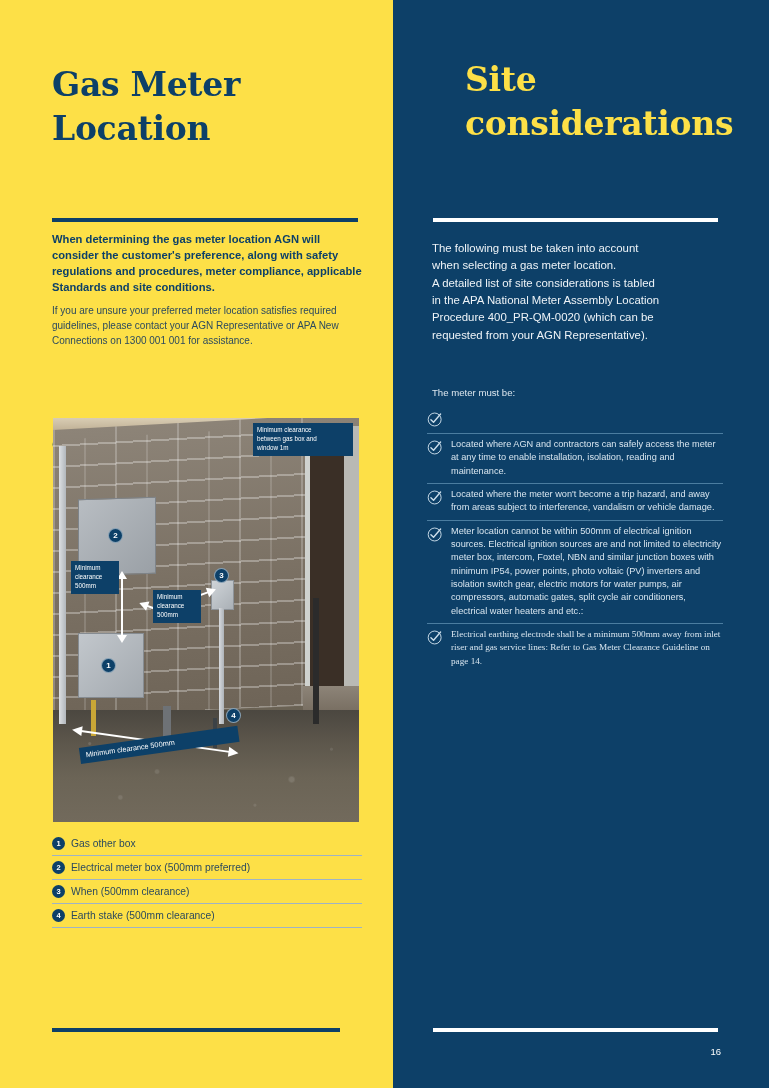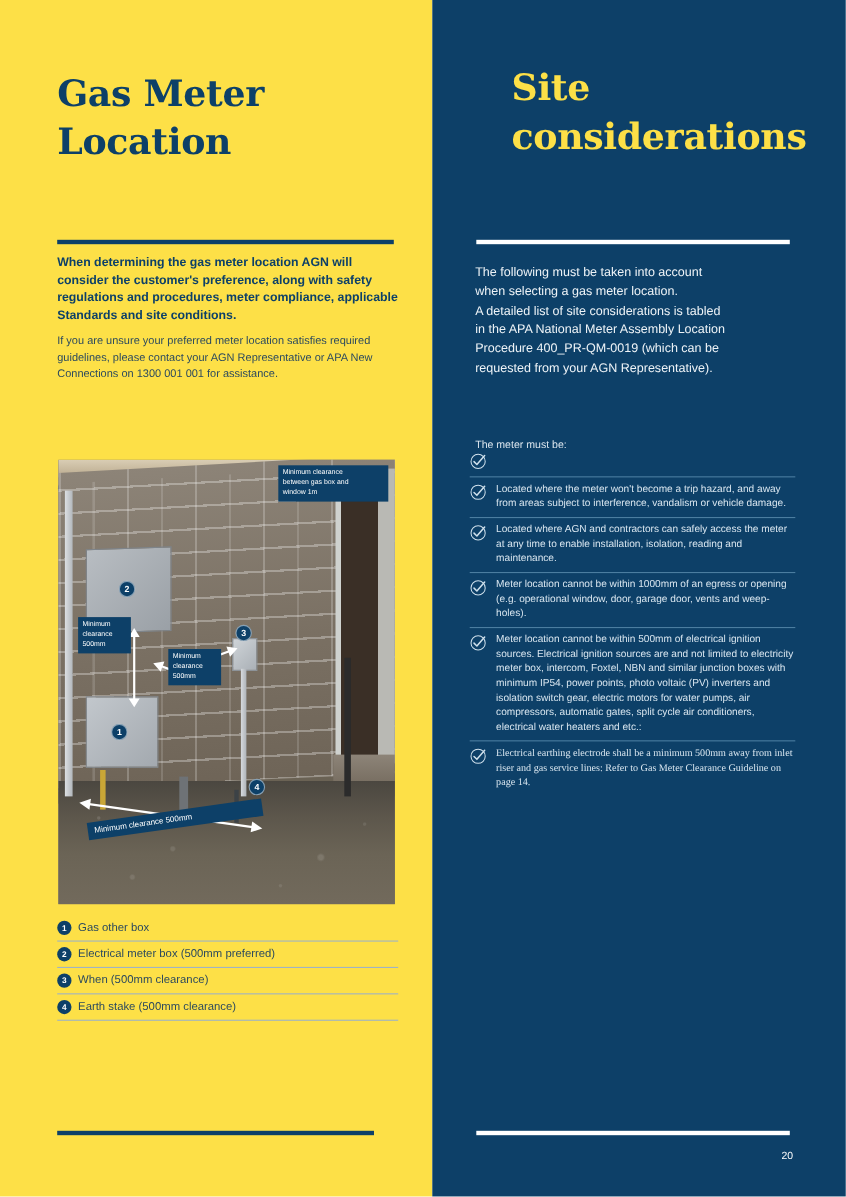--- a/index.html
+++ b/index.html
@@ -311,21 +311,20 @@
     color: #eef3f7;
     font-size: 11.4px;
     line-height: 1.52;
     white-space: pre-line;
   }
   .must-be {
     position: absolute;
     left: 39px; top: 387px;
     color: #dce6ee;
     font-size: 9.6px;
-    margin-top: 12px;
   }
   .checklist {
     position: absolute;
     left: 34px; top: 406px;
     width: 296px;
   }
   .check-item {
     display: flex;
     gap: 7px;
     padding: 4px 0 5px 0;
@@ -434,65 +433,56 @@
 
     <div class="title-right">Site
 considerations</div>
 
     <div class="rule-white rw-top"></div>
 
     <div class="right-intro">The following must be taken into account
 when selecting a gas meter location.
 A detailed list of site considerations is tabled
 in the APA National Meter Assembly Location
-Procedure 400_PR-QM-0019 (which can be
+Procedure 400_PR-QM-0020 (which can be
 requested from your AGN Representative).</div>
 
     <div class="must-be">The meter must be:</div>
 
     <div class="checklist">
 
       <div class="check-item">
         <span class="check-icon">
           <svg width="17" height="17" viewBox="0 0 20 20">
               <circle cx="9" cy="10" r="7.6" fill="none" stroke="#cfe0ec" stroke-width="1.1"></circle>
               <path d="M4.6 10.2 L7.7 13.3 L16 3.6" fill="none" stroke="#cfe0ec" stroke-width="1.6" stroke-linecap="round" stroke-linejoin="round"></path>
             </svg>
         </span>
+      </div>
+
+      <div class="check-item">
+        <span class="check-icon">
+          <svg width="17" height="17" viewBox="0 0 20 20">
+              <circle cx="9" cy="10" r="7.6" fill="none" stroke="#cfe0ec" stroke-width="1.1"></circle>
+              <path d="M4.6 10.2 L7.7 13.3 L16 3.6" fill="none" stroke="#cfe0ec" stroke-width="1.6" stroke-linecap="round" stroke-linejoin="round"></path>
+            </svg>
+        </span>
+        <span>Located where AGN and contractors can safely access the meter at any time to enable installation, isolation, reading and maintenance.</span>
       </div>
 
       <div class="check-item">
         <span class="check-icon">
           <svg width="17" height="17" viewBox="0 0 20 20">
               <circle cx="9" cy="10" r="7.6" fill="none" stroke="#cfe0ec" stroke-width="1.1"></circle>
               <path d="M4.6 10.2 L7.7 13.3 L16 3.6" fill="none" stroke="#cfe0ec" stroke-width="1.6" stroke-linecap="round" stroke-linejoin="round"></path>
             </svg>
         </span>
         <span>Located where the meter won't become a trip hazard, and away from areas subject to interference, vandalism or vehicle damage.</span>
       </div>
 
-      <div class="check-item">
-        <span class="check-icon">
-          <svg width="17" height="17" viewBox="0 0 20 20">
-              <circle cx="9" cy="10" r="7.6" fill="none" stroke="#cfe0ec" stroke-width="1.1"></circle>
-              <path d="M4.6 10.2 L7.7 13.3 L16 3.6" fill="none" stroke="#cfe0ec" stroke-width="1.6" stroke-linecap="round" stroke-linejoin="round"></path>
-            </svg>
-        </span>
-        <span>Located where AGN and contractors can safely access the meter at any time to enable installation, isolation, reading and maintenance.</span>
-      </div>
-
-      <div class="check-item">
-        <span class="check-icon">
-          <svg width="17" height="17" viewBox="0 0 20 20">
-              <circle cx="9" cy="10" r="7.6" fill="none" stroke="#cfe0ec" stroke-width="1.1"></circle>
-              <path d="M4.6 10.2 L7.7 13.3 L16 3.6" fill="none" stroke="#cfe0ec" stroke-width="1.6" stroke-linecap="round" stroke-linejoin="round"></path>
-            </svg>
-        </span>
-        <span>Meter location cannot be within 1000mm of an egress or opening (e.g. operational window, door, garage door, vents and weep-holes).</span>
-      </div>
 
 
       <div class="check-item">
         <span class="check-icon">
           <svg width="17" height="17" viewBox="0 0 20 20">
               <circle cx="9" cy="10" r="7.6" fill="none" stroke="#cfe0ec" stroke-width="1.1"></circle>
               <path d="M4.6 10.2 L7.7 13.3 L16 3.6" fill="none" stroke="#cfe0ec" stroke-width="1.6" stroke-linecap="round" stroke-linejoin="round"></path>
             </svg>
         </span>
         <span>Meter location cannot be within 500mm of electrical ignition sources. Electrical ignition sources are and not limited to electricity meter box, intercom, Foxtel, NBN and similar junction boxes with minimum IP54, power points, photo voltaic (PV) inverters and isolation switch gear, electric motors for water pumps, air compressors, automatic gates, split cycle air conditioners, electrical water heaters and etc.:</span>
@@ -504,16 +494,16 @@
               <circle cx="9" cy="10" r="7.6" fill="none" stroke="#cfe0ec" stroke-width="1.1"></circle>
               <path d="M4.6 10.2 L7.7 13.3 L16 3.6" fill="none" stroke="#cfe0ec" stroke-width="1.6" stroke-linecap="round" stroke-linejoin="round"></path>
             </svg>
         </span>
         <span>Electrical earthing electrode shall be a minimum 500mm away from inlet riser and gas service lines: Refer to Gas Meter Clearance Guideline on page 14.</span>
       </div>
 
     </div>
 
     <div class="rule-white rw-bottom"></div>
-    <div class="page-no">20</div>
+    <div class="page-no">16</div>
   </div>
 
 </div>
 
 </body></html>

